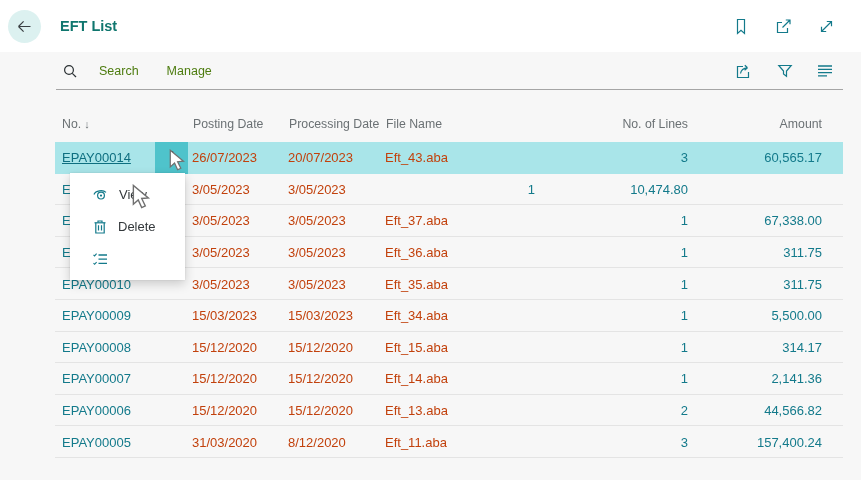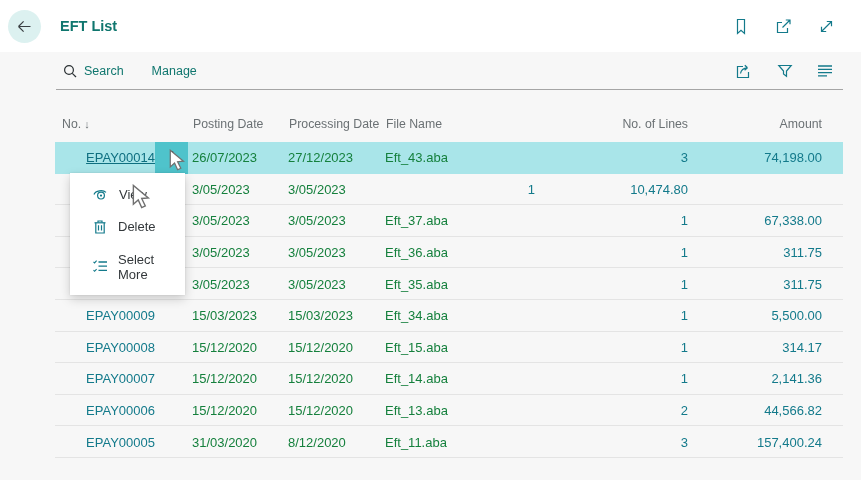--- a/index.html
+++ b/index.html
@@ -26,23 +26,23 @@
   }
   .icon-btn { background:none; border:none; padding:2px; cursor:pointer; display:flex; }
 
   
   .toolbar {
     margin:0 18px 0 56px; height:38px;
     border-bottom:1px solid #a5a5a5;
     display:flex; align-items:center; position:relative;
   }
   .tb-item {
-    display:flex; align-items:center; gap:7px;
+    display:flex; align-items:center; gap:22px;
     background:none; border:none; cursor:pointer;
-    font-family:inherit; font-size:12.5px; color:#0f766e;
+    font-family:inherit; font-size:12.5px; color:#4d7c0f;
     padding:4px 7px; margin-right:14px;
   }
   .toolbar-right { position:absolute; right:8px; display:flex; align-items:center; gap:20px; }
 
   
   .grid-cols {
     display:grid;
     grid-template-columns:100px 37px 96px 97px 150px 153px 134px;
     padding-right:21px;
   }
@@ -56,25 +56,25 @@
   .th-right { text-align:right; }
   .sort-arrow { font-size:11px; margin-left:3px; color:#6b7174; }
 
   .tbody { margin:0 18px 0 55px; }
   .trow {
     height:31.6px; align-items:center;
     border-bottom:1px solid #e4e4e4;
     font-size:13px; color:#33383b; cursor:pointer;
   }
   .trow.selected { background:#a9e5e9; border-bottom-color:#a9e5e9; }
-  .cell-no { padding-left:7px; overflow:hidden; white-space:nowrap;text-align:right; }
+  .cell-no { padding-left:7px; overflow:hidden; white-space:nowrap; }
   .no-link { color:#137a8b; text-decoration:none; }
   .trow.selected .no-link { text-decoration:underline; color:#0e6f80; }
   .cell-right { text-align:right; color:#137a8b; }
-  .cell-plain { color:#15803d; overflow:hidden; white-space:nowrap; }
+  .cell-plain { color:#c2410c; overflow:hidden; white-space:nowrap; }
   .rowmenu {
     visibility:hidden; width:33px; height:31.6px;
     background:#4fc3cb; border:none; cursor:pointer;
     display:flex; align-items:center; justify-content:center;
   }
   .trow.selected .rowmenu { visibility:visible; }
 
   
   .ctx-menu {
     position:absolute; left:70px; top:173px; width:115px;
@@ -189,24 +189,24 @@
         <span>
           <svg width="4" height="16" viewBox="0 0 4 16" fill="#22333a">
             <circle cx="2" cy="2.5" r="1.4"></circle>
               <circle cx="2" cy="8" r="1.4"></circle>
               <circle cx="2" cy="13.5" r="1.4"></circle>
           </svg>
         </span>
       </button>
     </div>
     <div class="cell-plain">26/07/2023</div>
-    <div class="cell-plain">27/12/2023</div>
+    <div class="cell-plain">20/07/2023</div>
     <div class="cell-plain">Eft_43.aba</div>
     <div class="cell-right">3</div>
-    <div class="cell-right">74,198.00</div>
+    <div class="cell-right">60,565.17</div>
   </div>
     <div class="grid-cols trow">
     <div class="cell-no"><a href="#" class="no-link">EPAY00013</a></div>
     <div>
       <button class="rowmenu">
         <span>
           <svg width="4" height="16" viewBox="0 0 4 16" fill="#22333a">
             <circle cx="2" cy="2.5" r="1.4"></circle>
               <circle cx="2" cy="8" r="1.4"></circle>
               <circle cx="2" cy="13.5" r="1.4"></circle>
@@ -396,21 +396,20 @@
     <span>Delete</span>
   </button>
   <button class="ctx-item">
     <span>
       <svg width="16" height="15" viewBox="0 0 16 15" fill="none" stroke="#137a8b" stroke-width="1.3">
         <path d="M6.5 3 H15 M6.5 7.2 H15 M6.5 11.4 H15"></path>
         <path d="M1.5 2.8 L2.6 3.9 L4.6 1.7" stroke-width="1.1"></path>
         <path d="M1.5 11.2 L2.6 12.3 L4.6 10.1" stroke-width="1.1"></path>
       </svg>
     </span>
-    <span>Select More</span>
   </button>
 </div>
 
 <div class="cursor" style="left:167px; top:149px;">
   <svg width="20" height="22" viewBox="0 0 13 18">
     <path d="M1 1 L1 14.6 L4.5 11.5 L7 17 L9.6 15.8 L7 10.4 L11.8 10 Z" fill="#ffffff" stroke="#707070" stroke-width="1"></path>
   </svg>
 </div>
 <div class="cursor" style="left:130px; top:184px;">
   <svg width="22" height="25" viewBox="0 0 13 18">

